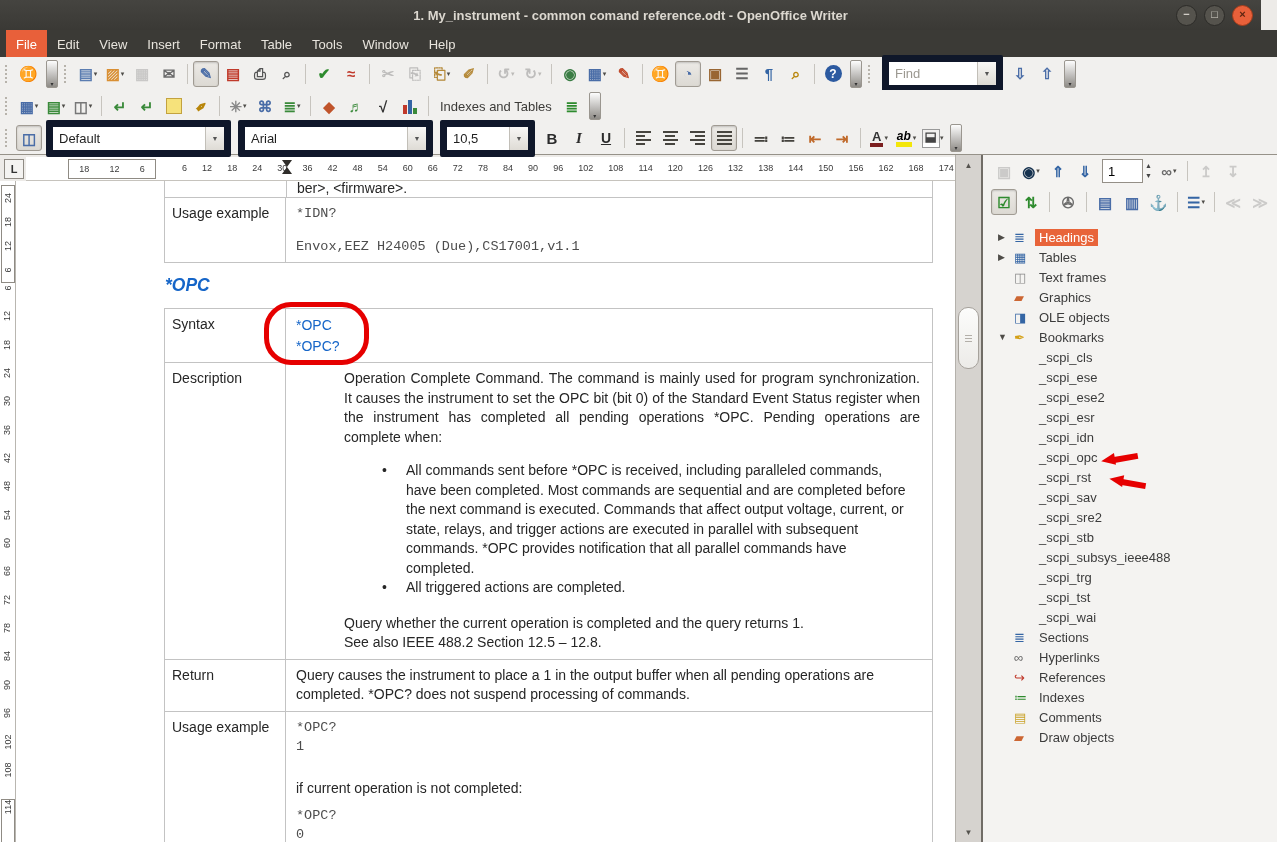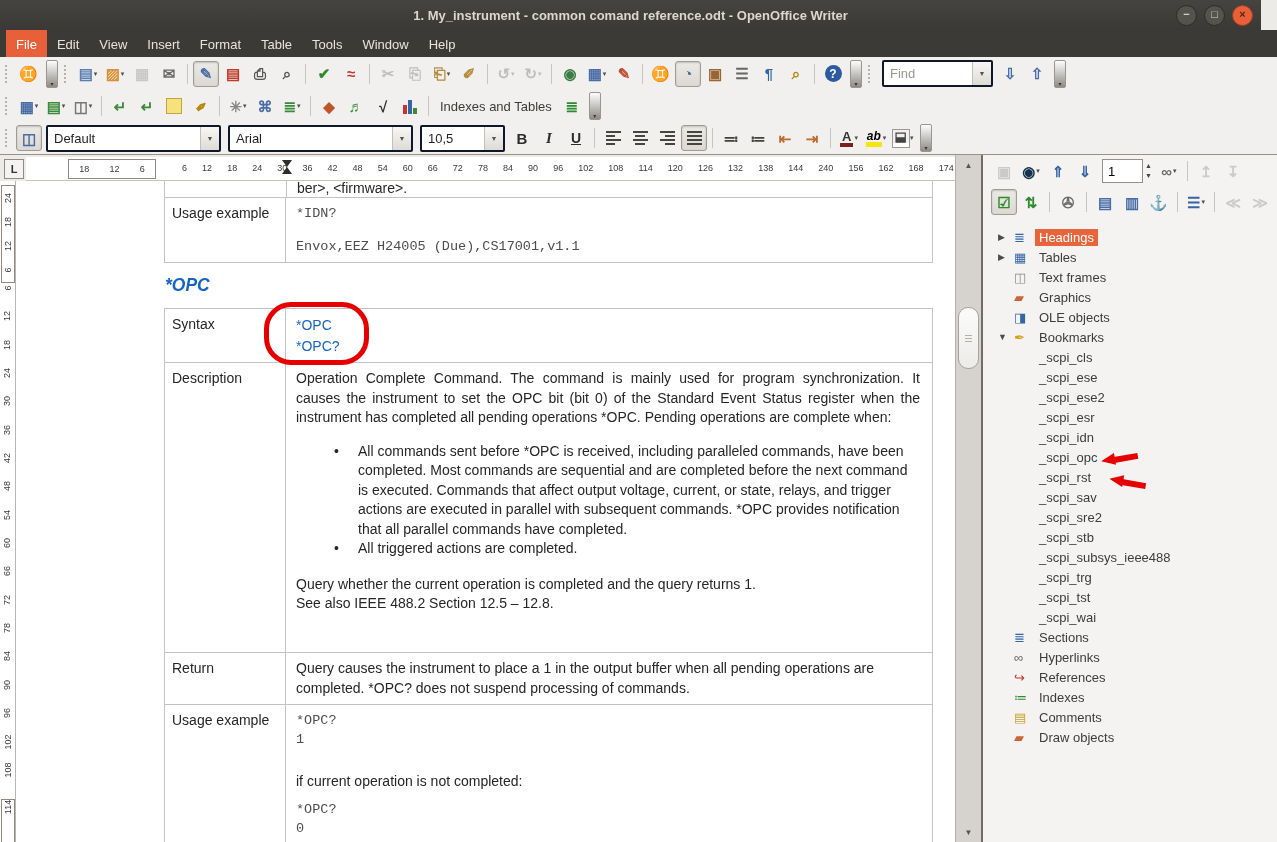--- a/index.html
+++ b/index.html
@@ -27,21 +27,21 @@
   .tbi .glyph{font-size:15px;line-height:1;}
   .tbi.dis{opacity:.32;}
   .tbi.act{background:linear-gradient(#eceae6,#dcd9d3);border:1px solid #a09b93;box-shadow:inset 0 1px 2px rgba(0,0,0,.18);}
   .dd{font-size:7px;color:#4e4c48;margin-left:1px;align-self:center;}
   .sep{width:1px;height:20px;background:#c7c4be;margin:0 4px;flex:none;}
   .handle{width:4px;height:18px;border-left:2px dotted #b7b3ab;margin:0 4px 0 2px;flex:none;}
   .ovf{width:10px;height:26px;background:linear-gradient(#fdfdfd,#8e8b86);border:1px solid #9a968f;
        border-radius:2px;display:flex;align-items:flex-end;justify-content:center;color:#333;
        font-size:6px;margin:0 3px;flex:none;}
   .tblabel{font-size:13px;color:#3c3b38;padding:0 6px;white-space:nowrap;}
-  .combo{height:23px;background:#fff;border:2px solid #0f172a;border-radius:2px;display:flex;
+  .combo{height:23px;background:#fff;border:7px solid #0f172a;border-radius:2px;display:flex;
          align-items:center;margin:0 3px;overflow:hidden;}
   .combo .ctext{font-size:13px;color:#1f1f1f;padding:0 6px;flex:1;white-space:nowrap;}
   .combo .ctext.muted{color:#9b9890;}
   .combo .cbtn{width:18px;height:100%;border-left:1px solid #c2bfb8;flex:none;
       background:linear-gradient(#f8f7f5,#dedbd5);display:flex;align-items:center;justify-content:center;font-size:7px;color:#555;}
   .spin{display:flex;align-items:center;margin:0 3px;}
   .spin .sval{width:34px;height:22px;background:#fff;border:1px solid #948f87;font-size:13px;
       display:flex;align-items:center;padding-left:5px;}
   .spin .sbtns{display:flex;flex-direction:column;margin-left:2px;font-size:7px;color:#444;line-height:1.4;}
   .bars{display:flex;flex-direction:column;gap:2.5px;width:15px;}
@@ -450,21 +450,21 @@
         <span>90</span>
         <span>96</span>
         <span>102</span>
         <span>108</span>
         <span>114</span>
         <span>120</span>
         <span>126</span>
         <span>132</span>
         <span>138</span>
         <span>144</span>
-        <span>240</span>
+        <span>150</span>
         <span>156</span>
         <span>162</span>
         <span>168</span>
         <span>174</span>
       </div>
     <div class="hindent"></div>
     <div class="hindent2"></div>
   </div>
   <div class="vruler">
     <div class="vmarginbox">
@@ -520,21 +520,21 @@
 
       <div class="t2">
         <div class="redoval"></div>
         <div class="drow" style="min-height:48px;">
           <div class="dlab">Syntax</div>
           <div class="dcell">
             <div class="syntaxline">*OPC</div>
             <div class="syntaxline">*OPC?</div>
           </div>
         </div>
-        <div class="drow" style="min-height:289px;">
+        <div class="drow" style="min-height:289px;gap:48px;">
           <div class="dlab">Description</div>
           <div class="dcell">
             <p class="introp">Operation Complete Command. The command is mainly used for program synchronization. It causes the instrument to set the OPC bit (bit 0) of the Standard Event Status register when the instrument has completed all pending operations *OPC. Pending operations are complete when:</p>
             <ul class="dbullets">
               <li>All commands sent before *OPC is received, including paralleled commands, have been completed. Most commands are sequential and are completed before the next command is executed. Commands that affect output voltage, current, or state, relays, and trigger actions are executed in parallel with subsequent commands. *OPC provides notification that all parallel commands have completed.</li>
               <li>All triggered actions are completed.</li>
             </ul>
             <p class="outro">Query whether the current operation is completed and the query returns 1.</p>
             <p class="outro2">See also IEEE 488.2 Section 12.5 – 12.8.</p>
           </div>

